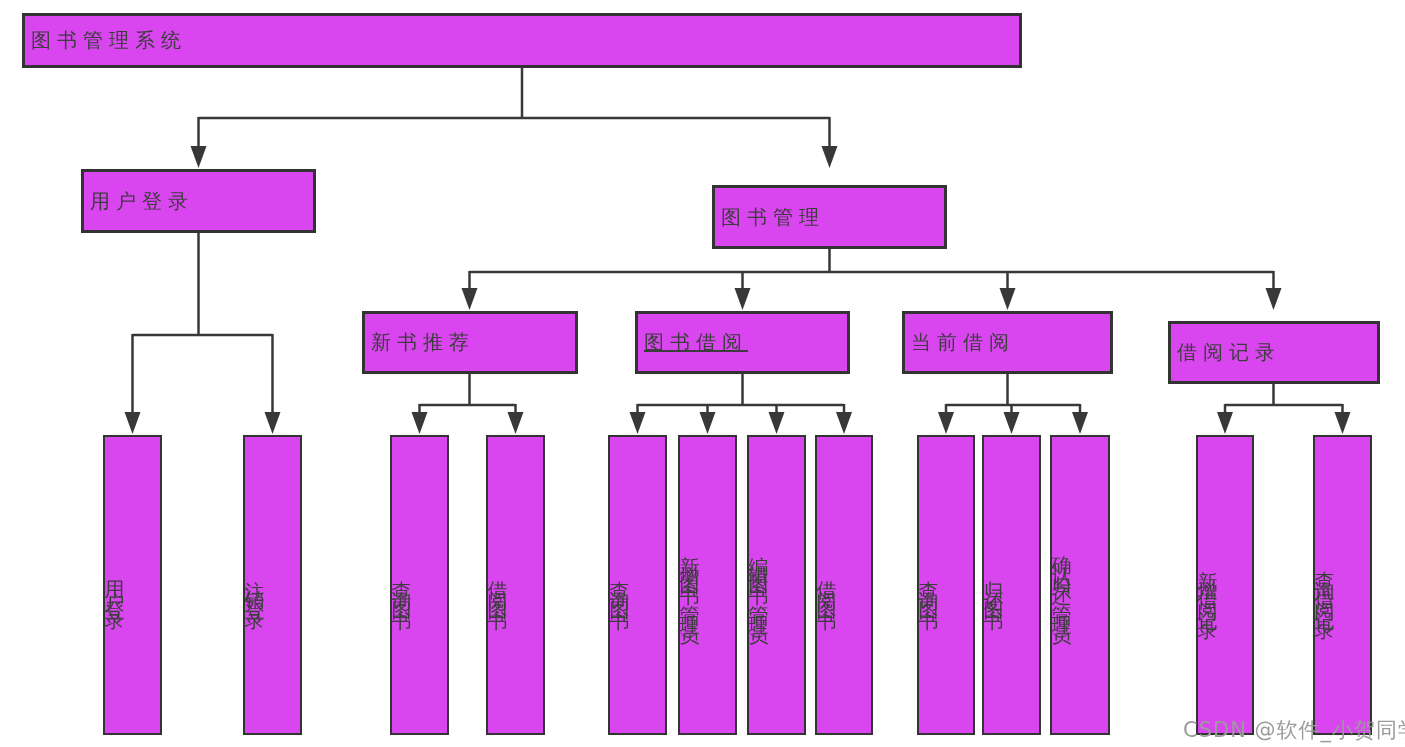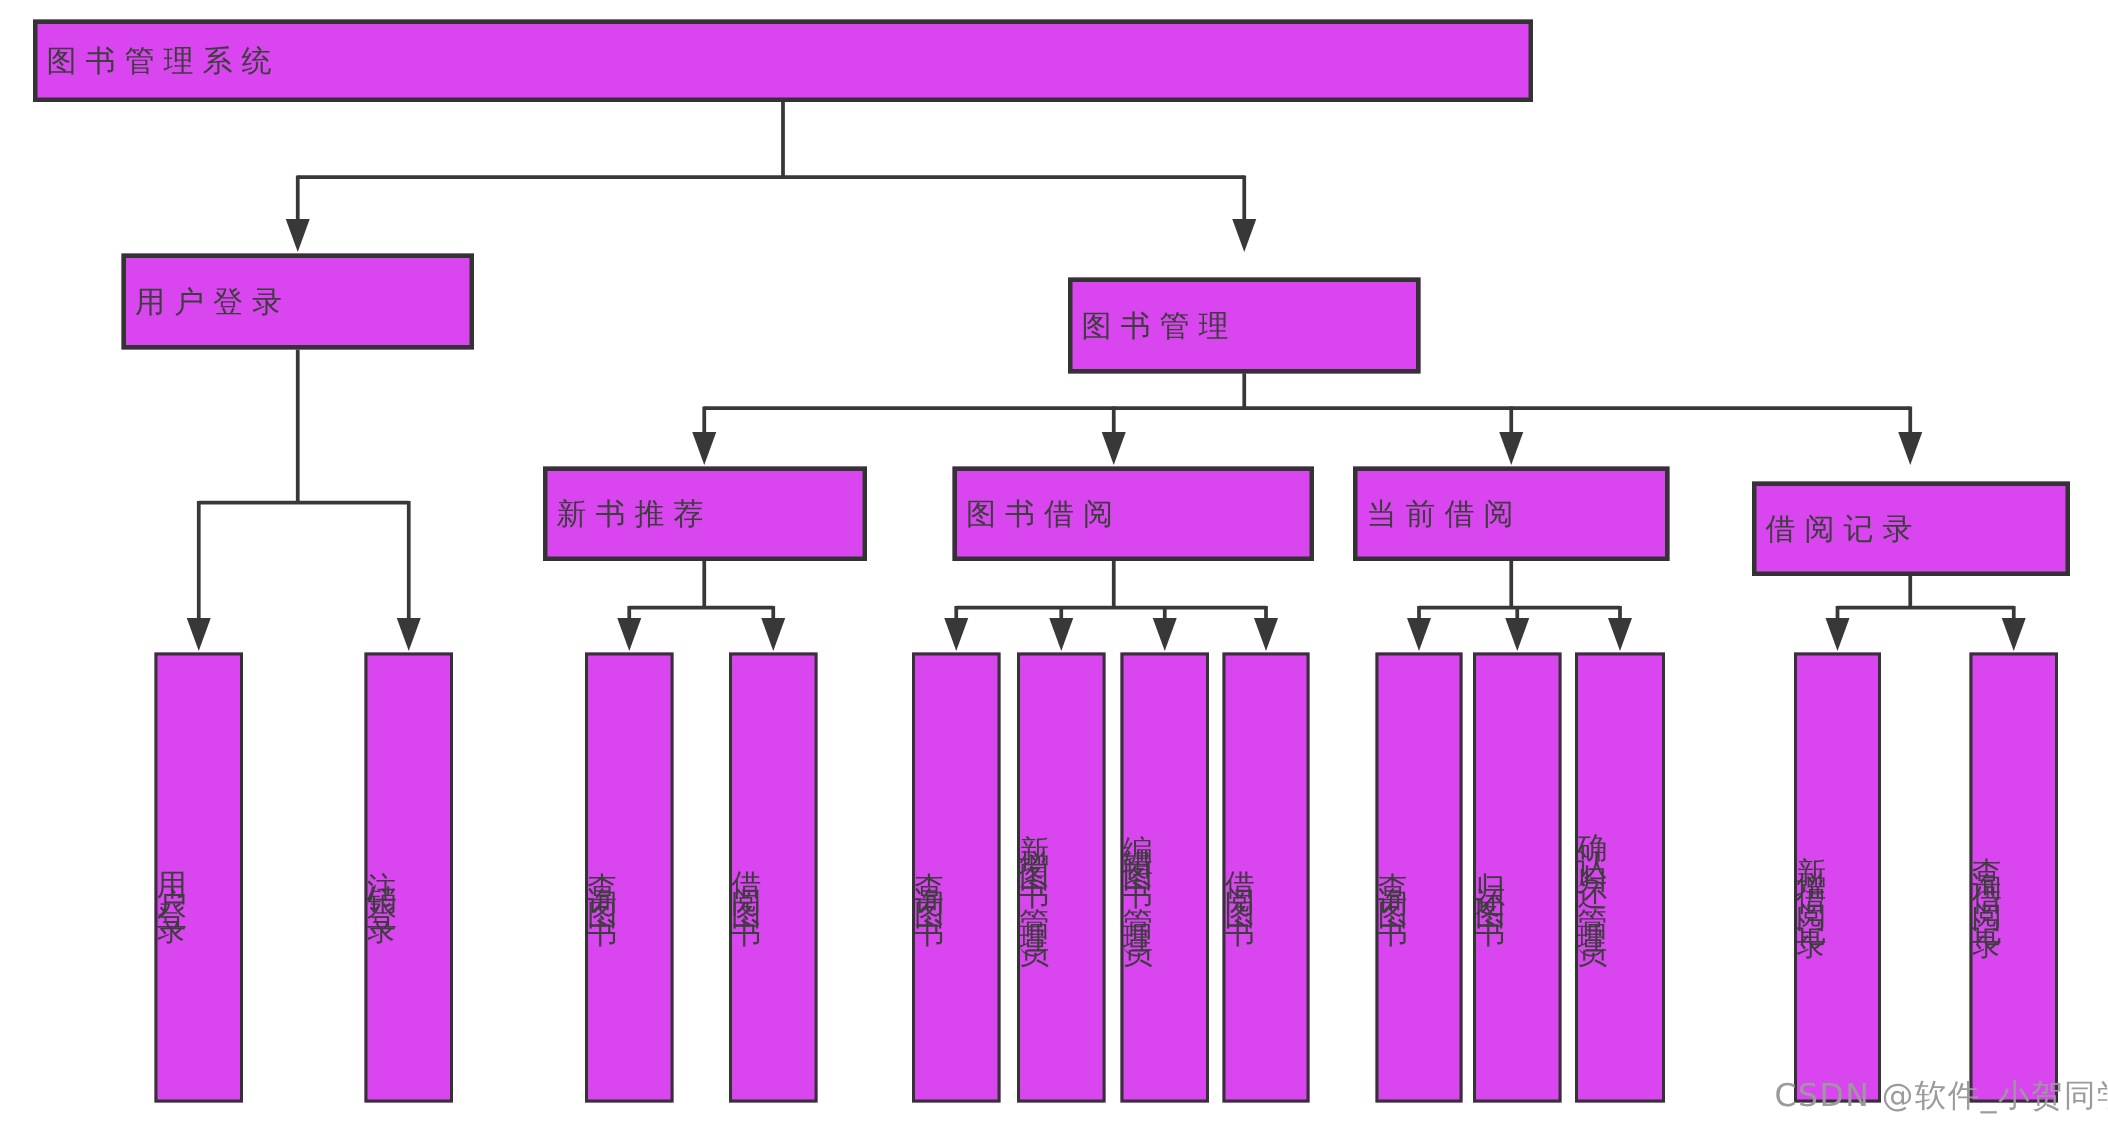--- a/index.html
+++ b/index.html
@@ -151,21 +151,21 @@
   <div class="node hlabel" style="left:81px; top:169px; width:235px; height:64px;">
     <span>用户登录</span>
   </div>
   <div class="node hlabel" style="left:712px; top:169px; width:235px; height:64px;margin-top:16px;">
     <span>图书管理</span>
   </div>
 
   <div class="node hlabel" style="left:362px; top:311px; width:216px; height:63px;">
     <span>新书推荐</span>
   </div>
-  <div class="node hlabel" style="left:635px; top:311px; width:241px; height:63px;">
+  <div class="node hlabel" style="left:635px; top:311px; width:215px; height:63px;text-decoration:underline;">
     <span>图书借阅</span>
   </div>
   <div class="node hlabel" style="left:902px; top:311px; width:211px; height:63px;">
     <span>当前借阅</span>
   </div>
   <div class="node hlabel" style="left:1168px; top:321px; width:212px; height:63px;">
     <span>借阅记录</span>
   </div>
 
   <div class="node leaf" style="left:103px; top:435px; width:59px; height:300px;">

